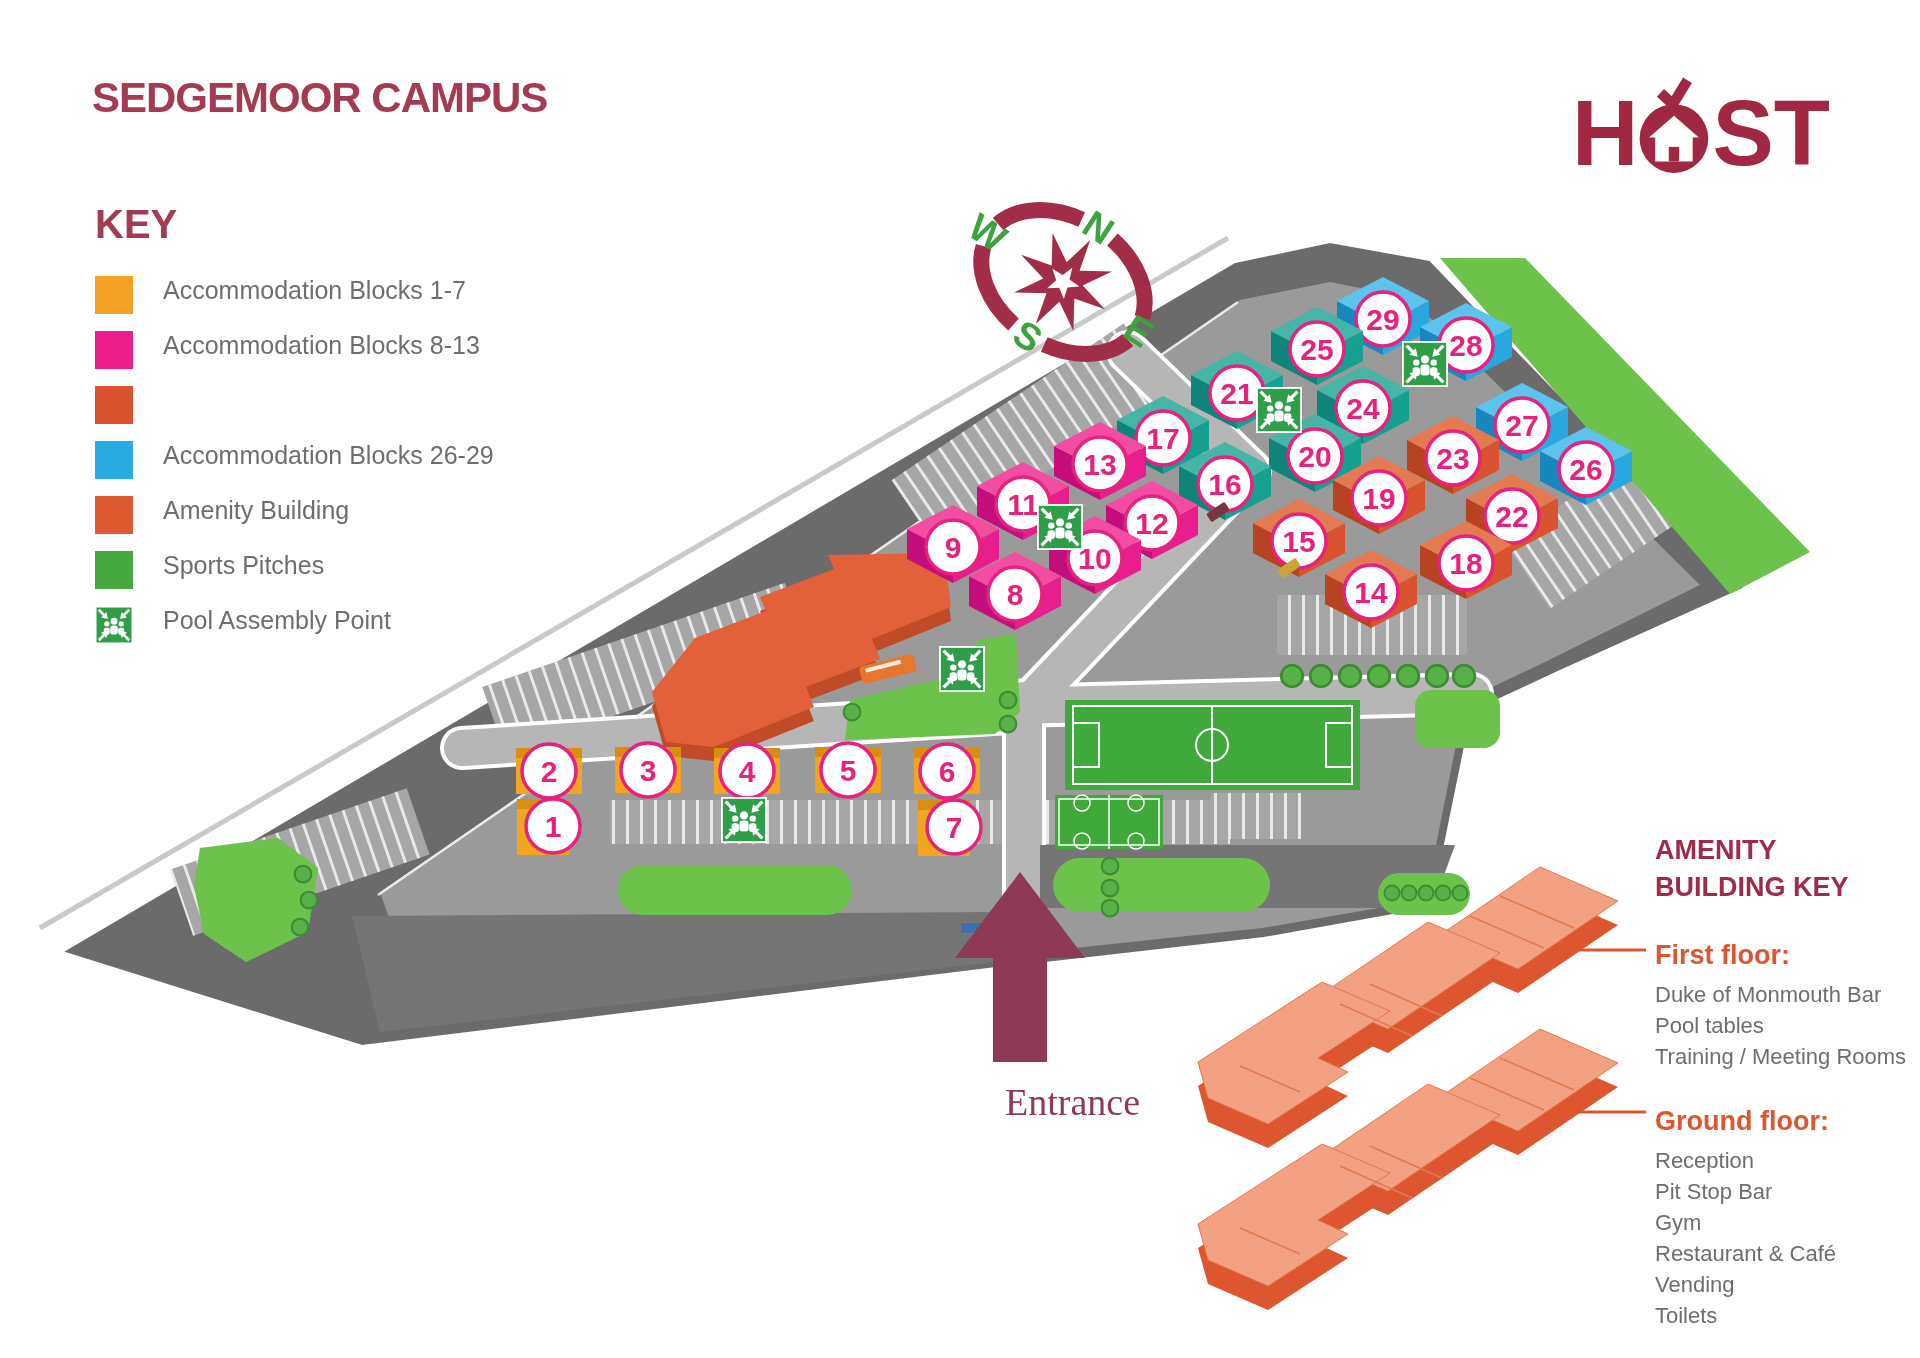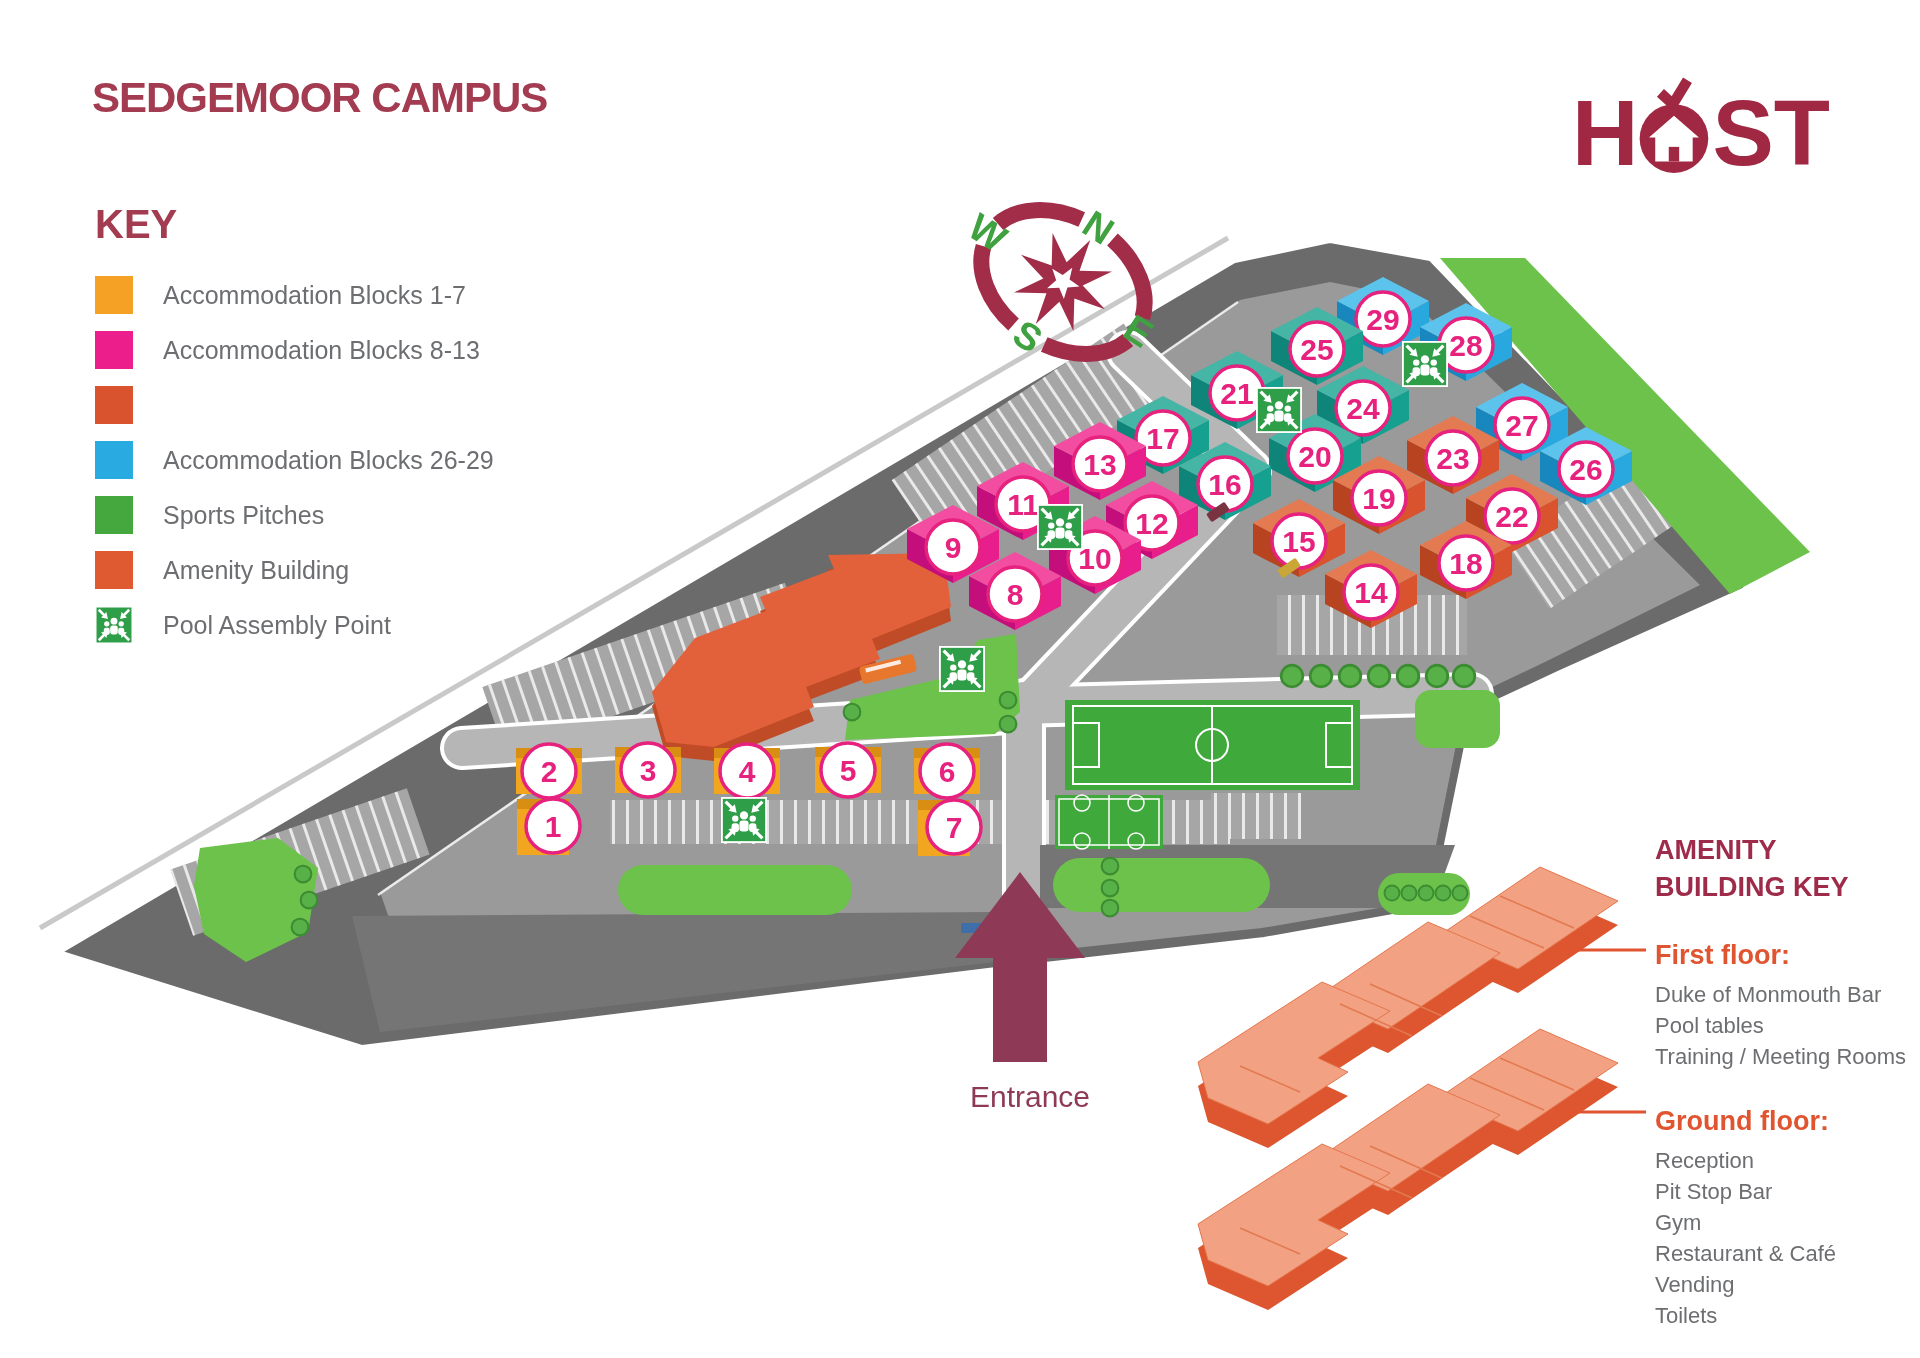--- a/index.html
+++ b/index.html
@@ -12,33 +12,33 @@
     letter-spacing:-1px;color:#A33B51;text-align:right;}
 
   
   #host-logo{left:1572px;top:72px;display:flex;align-items:flex-end;
     color:#A02842;font-weight:bold;font-size:92px;line-height:0.92;}
   #host-logo .logo-apple{width:78px;height:104px;margin:0 -2px;}
 
   
   #key-legend{left:95px;top:202px;width:560px;}
   #key-heading{font-size:40px;font-weight:bold;color:#A33B51;margin-bottom:29px;}
-  .key-row{display:flex;align-items:center;height:38px;margin-bottom:17px;}
+  .key-row{display:flex;align-items:flex-start;height:38px;margin-bottom:17px;}
   .key-swatch{width:38px;height:38px;flex:0 0 38px;display:block;}
   .key-label{margin-left:30px;font-size:25px;color:#6D6E71;white-space:nowrap;}
 
   
   #amenity-key{left:1655px;top:832px;width:280px;}
   .amenity-heading{font-size:27px;font-weight:bold;color:#9E2B49;line-height:37px;}
   .floor-title{font-size:27px;font-weight:bold;color:#E0542F;margin-top:34px;margin-bottom:8px;}
   .amenity-item{font-size:22px;color:#6D6E71;line-height:31px;white-space:nowrap;}
 
   
-  #entrance-label{left:920px;top:1080px;width:220px;text-align:center;
-    font-size:30px;color:#8E3A57;}
+  #entrance-label{left:920px;top:1080px;width:220px;text-align:right;
+    font-size:38px;color:#8E3A57;font-family:Liberation Serif, serif;}
 
   #map-svg{position:absolute;left:0;top:0;}
 </style>
 </head>
 <body>
 
 <svg id="map-svg" width="1920" height="1358" viewBox="0 0 1920 1358">
   <defs>
     <pattern id="stalls" width="14" height="60" patternUnits="userSpaceOnUse">
       <rect x="0" y="0" width="3" height="60" fill="rgba(255,255,255,0.75)"></rect>
@@ -489,26 +489,26 @@
         <span class="key-label">Accommodation Blocks 8-13</span>
       </div>
       <div class="key-row">
         <span class="key-swatch" style="background: rgb(216, 83, 46);"></span>
       </div>
       <div class="key-row">
         <span class="key-swatch" style="background: rgb(41, 171, 226);"></span>
         <span class="key-label">Accommodation Blocks 26-29</span>
       </div>
       <div class="key-row">
+        <span class="key-swatch" style="background: rgb(224, 90, 49);"></span>
+        <span class="key-label">Amenity Building</span>
+      </div>
+      <div class="key-row">
         <span class="key-swatch" style="background: rgb(68, 168, 63);"></span>
         <span class="key-label">Sports Pitches</span>
-      </div>
-      <div class="key-row">
-        <span class="key-swatch" style="background: rgb(224, 90, 49);"></span>
-        <span class="key-label">Amenity Building</span>
       </div>
       <div class="key-row">
         <svg viewBox="0 0 100 100" class="key-swatch">
           <use href="#fire-symbol"></use>
         </svg>
         <span class="key-label">Pool Assembly Point</span>
       </div>
     </div>
 </div>
 

